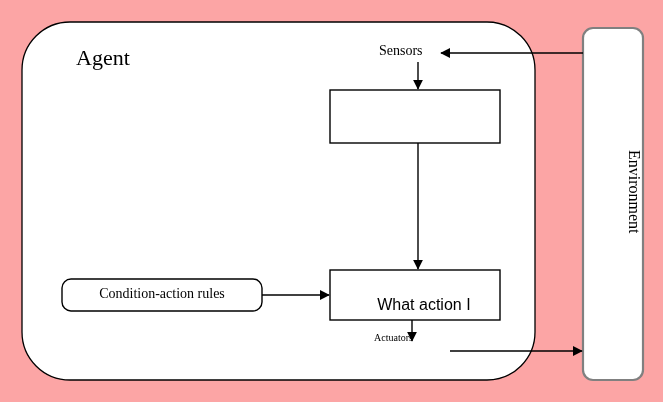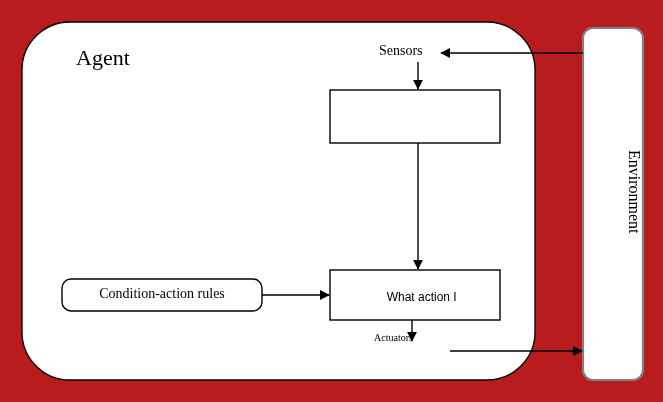--- a/index.html
+++ b/index.html
@@ -4,21 +4,21 @@
 <style>
   html, body {
     margin: 0;
     padding: 0;
     background: #ffffff;
   }
   #canvas {
     position: relative;
     width: 663px;
     height: 402px;
-    background: #b91c1c;
+    background: #fca5a5;
     overflow: hidden;
     font-family: "Liberation Serif", serif;
   }
   #diagram-svg {
     position: absolute;
     left: 0;
     top: 0;
     width: 663px;
     height: 402px;
   }
@@ -51,21 +51,21 @@
     top: 98px;
     width: 170px;
     text-align: center;
     font-size: 13px;
   }
   #action-box-label {
     left: 330px;
     top: 278px;
     width: 170px;
     text-align: center;
-    font-size: 12px;
+    font-size: 16px;
   }
   #rules-box-label {
     left: 62px;
     top: 286px;
     width: 200px;
     text-align: center;
     font-size: 14px;
   }
   #environment-label {
     left: 583px;

